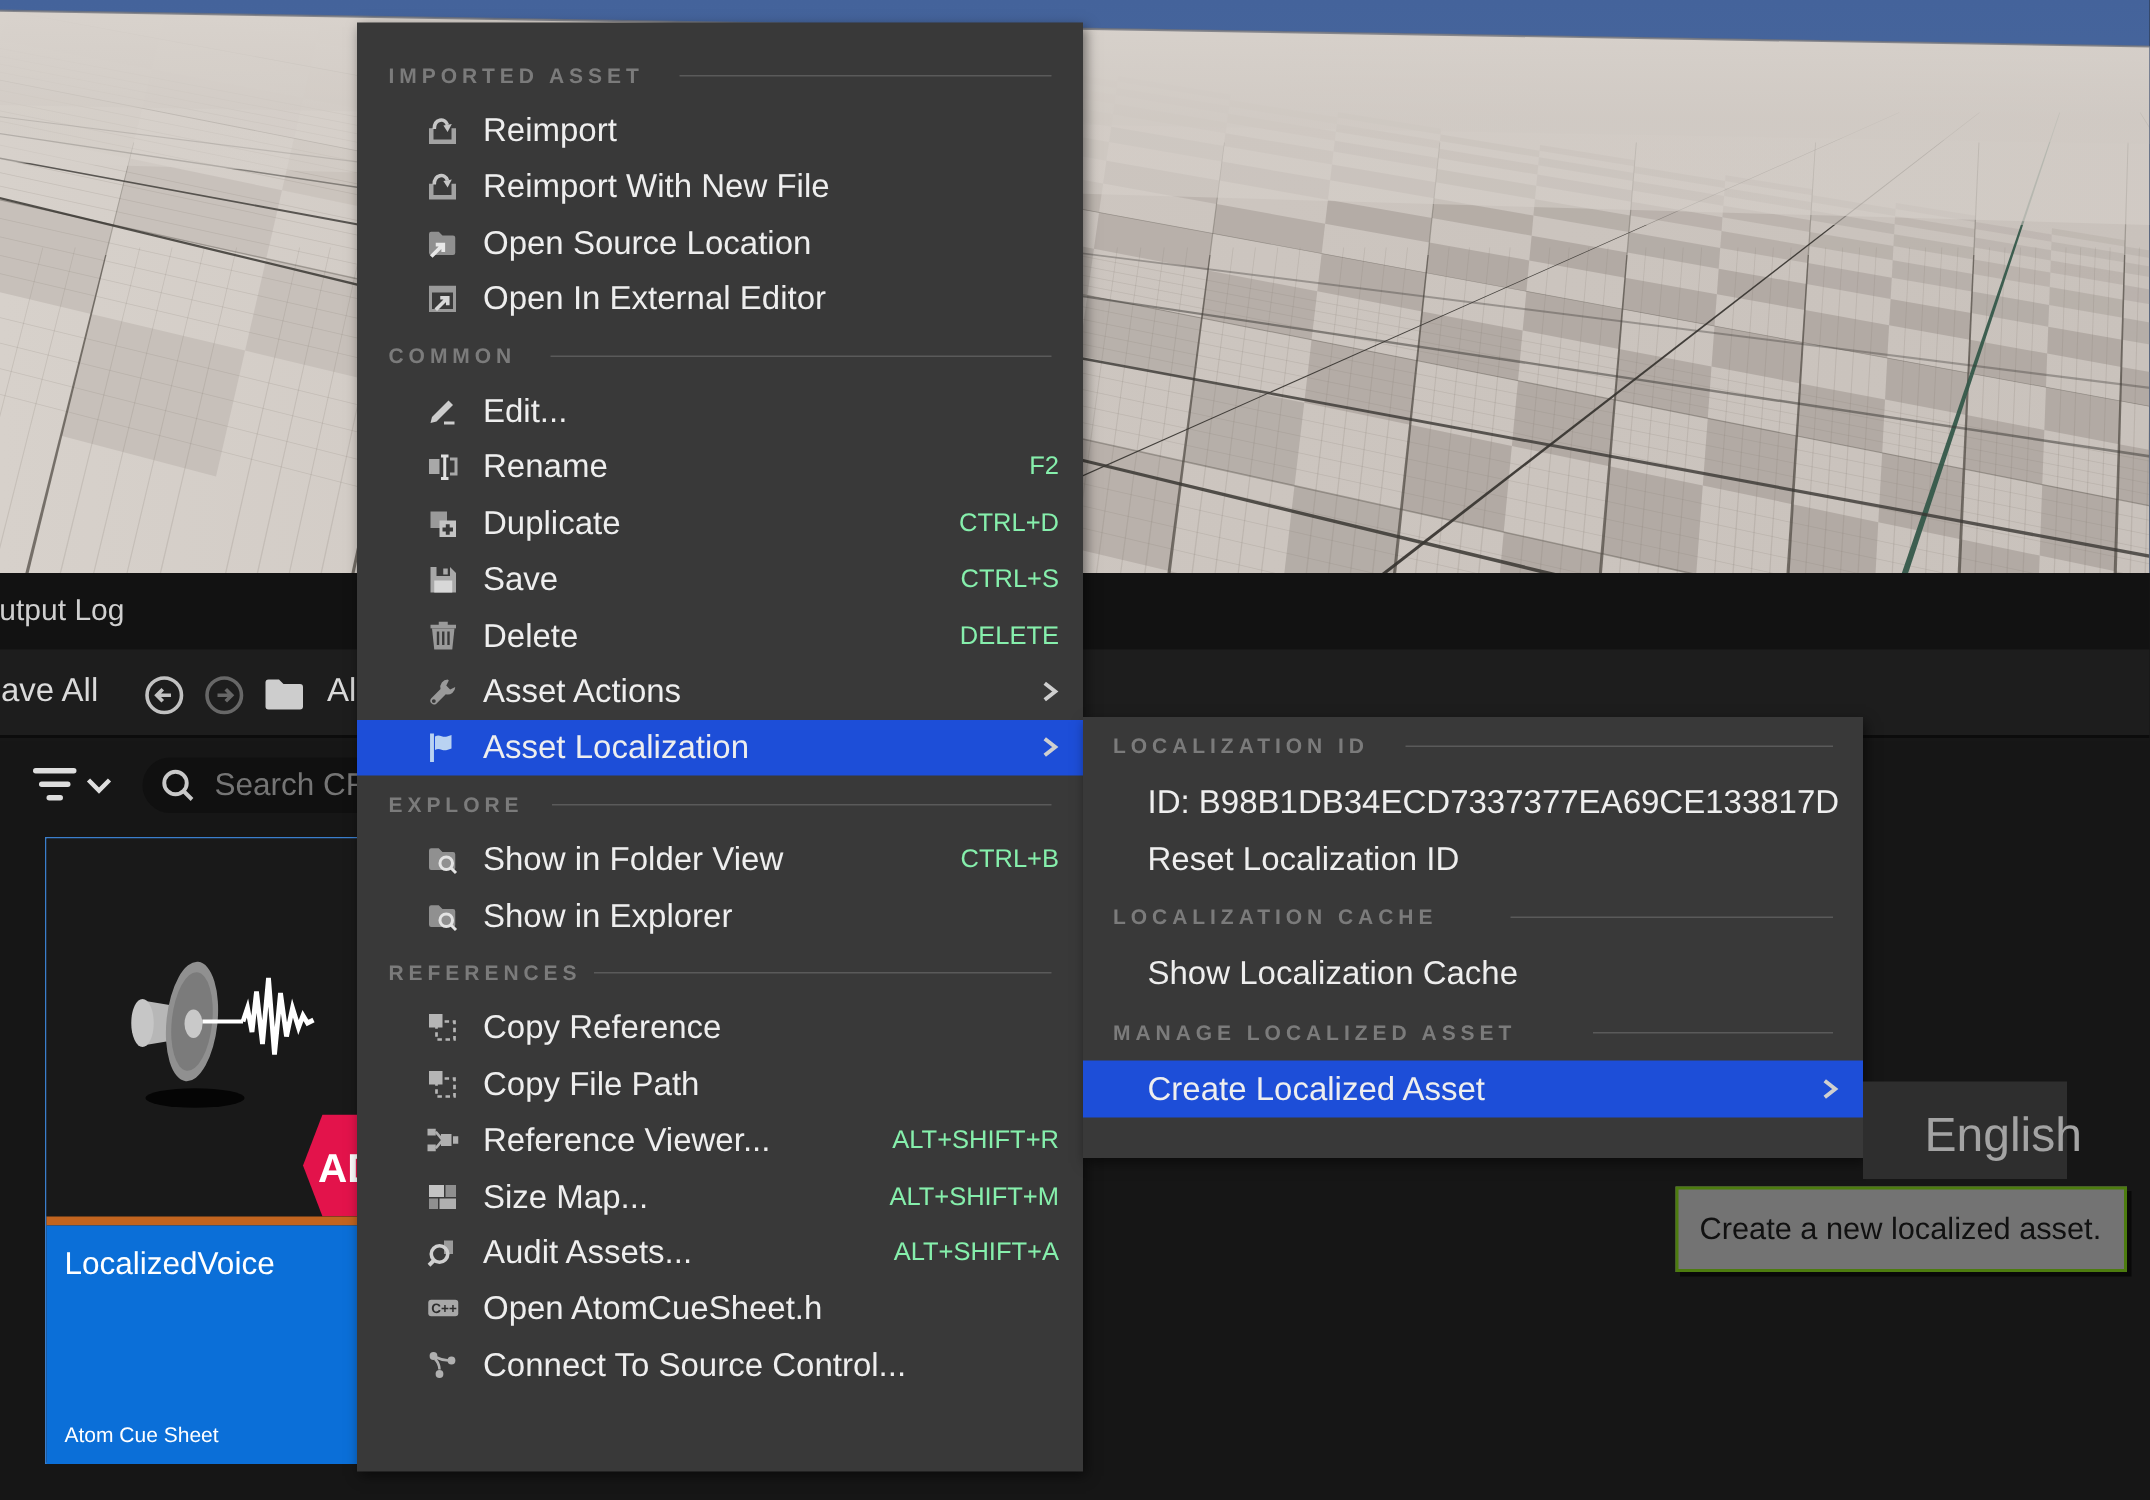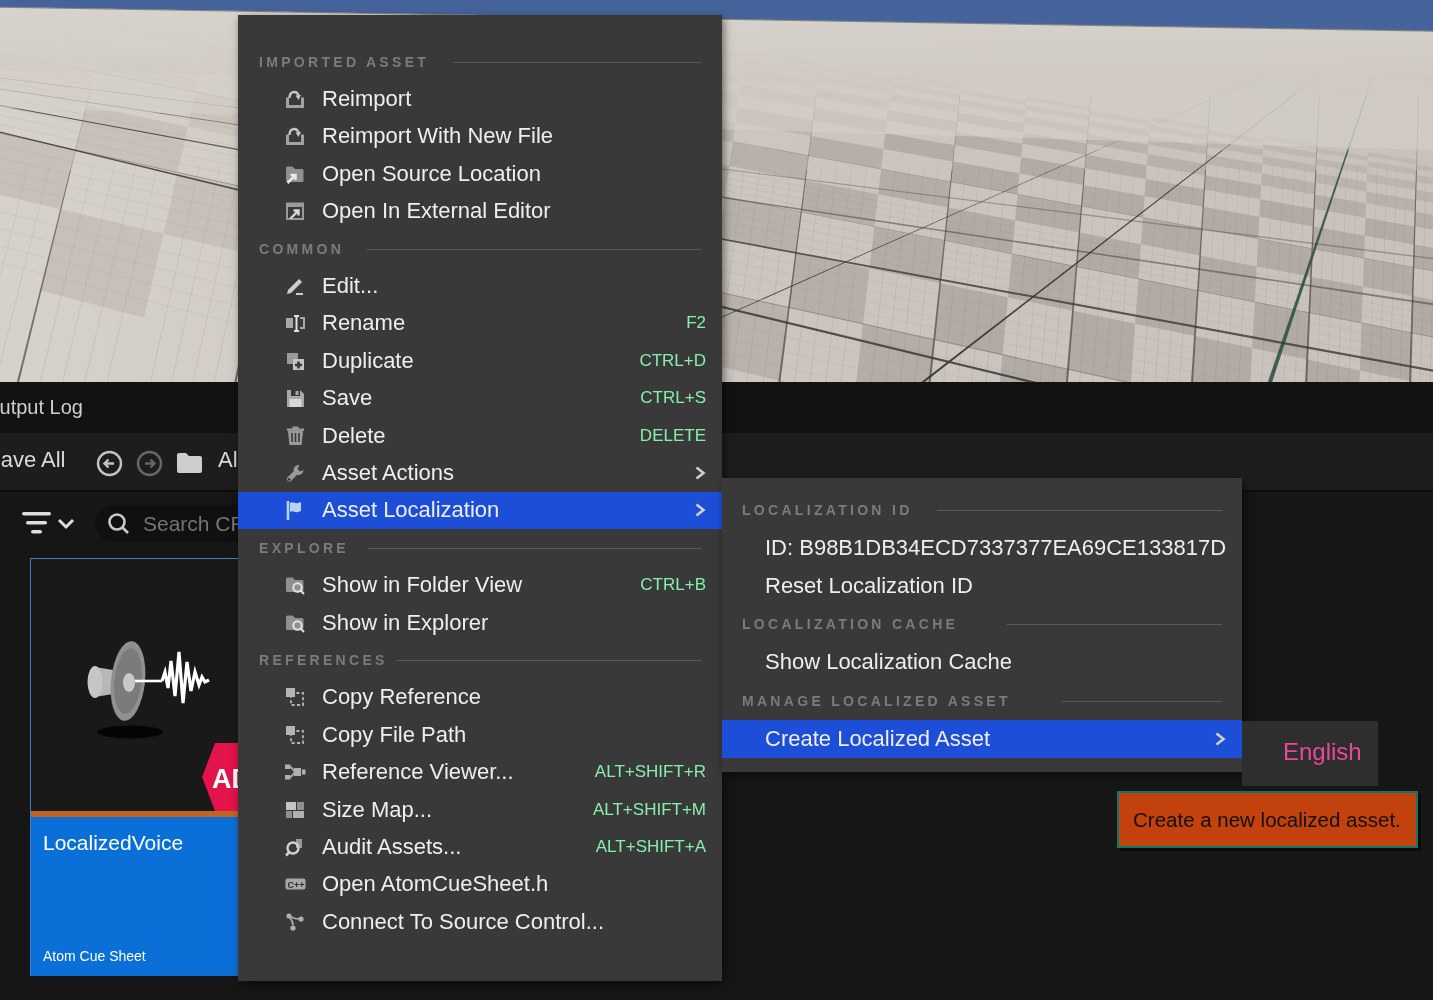--- a/index.html
+++ b/index.html
@@ -29,47 +29,47 @@
   .tile { position:absolute; left:30px; top:558px; width:250px; height:418px;
     border:1px solid #3a7ecc; background:#191919; }
   .tile .thumb { position:absolute; left:0; top:0; width:100%; height:252px; background:#191919; }
   .tile .bar { position:absolute; left:0; top:252px; width:100%; height:6px; background:#c2641f; }
   .tile .lbl { position:absolute; left:0; top:258px; width:100%; height:159px; background:#0b6fd8; color:#fff; }
   .tile .nm { position:absolute; left:12px; top:14px; font-size:21px; }
   .tile .ty { position:absolute; left:12px; bottom:12px; font-size:14px; }
 
   
   .menu { position:absolute; left:238px; top:15px; width:484px; height:966px; background:#393939;
-    box-shadow: 2px 3px 8px rgba(0,0,0,.5); padding-top:28px; }
+    box-shadow: 2px 3px 8px rgba(0,0,0,.5); padding-top:16px; }
   .row { position:relative; height:37.4px; }
   .row .txt { position:absolute; left:84px; top:50%; transform:translateY(-50%);
     color:#eeeeee; font-size:22px; white-space:nowrap; }
   .row .sc { position:absolute; right:16px; top:50%; transform:translateY(-50%);
     color:#86efac; font-size:17px; }
   .row .ic { position:absolute; left:46px; top:50%; transform:translateY(-50%); width:22px; height:22px; }
   .row .arr { position:absolute; right:16px; top:50%; transform:translateY(-50%); width:12px; height:14px; }
   .row.hl { background:#1d4ed8; }
   .lab { position:relative; height:37.4px; }
   .lab .lt { position:absolute; left:21px; top:50%; transform:translateY(-50%);
     color:#7b7b7b; font-size:14px; font-weight:bold; letter-spacing:3.3px; white-space:nowrap; }
   .lab .ln { position:absolute; right:21px; top:50%; height:1px; background:#5a5a5a; }
 
   .submenu { position:absolute; left:722px; top:478px; width:520px; height:294px; background:#393939;
-    box-shadow: 2px 3px 8px rgba(0,0,0,.5); padding-top:13px; }
+    box-shadow: 2px 3px 8px rgba(0,0,0,.5); padding-top:0; }
   .submenu .row, .submenu .lab { height:38.1px; }
   .submenu .row .txt { left:43px; }
   .submenu .lab .lt { left:20px; }
   .submenu .lab .ln { right:20px; }
 
   .english { position:absolute; left:1242px; top:721px; width:136px; height:65px; background:#2e2e2e;
-    color:#ec4899; font-size:24px;text-align:center; }
+    color:#a3a3a3; font-size:32px;text-align:center; }
   .english span { position:absolute; left:41px; top:17px; }
 
   .tooltip { position:absolute; left:1117px; top:791px; width:301px; height:57px;
-    background:#c2410c; border:2px solid #0f766e; box-shadow:3px 3px 0 rgba(0,0,0,.55);
+    background:#737373; border:2px solid #4d7c0f; box-shadow:3px 3px 0 rgba(0,0,0,.55);
     color:#111; font-size:20.5px; }
   .tooltip span { position:absolute; left:14px; top:15px; white-space:nowrap; }
 
   svg { display:block; }
 </style>
 </head>
 <body>
 
 <div class="vp">
     <svg width="1433" height="383" viewBox="0 0 1433 383">

